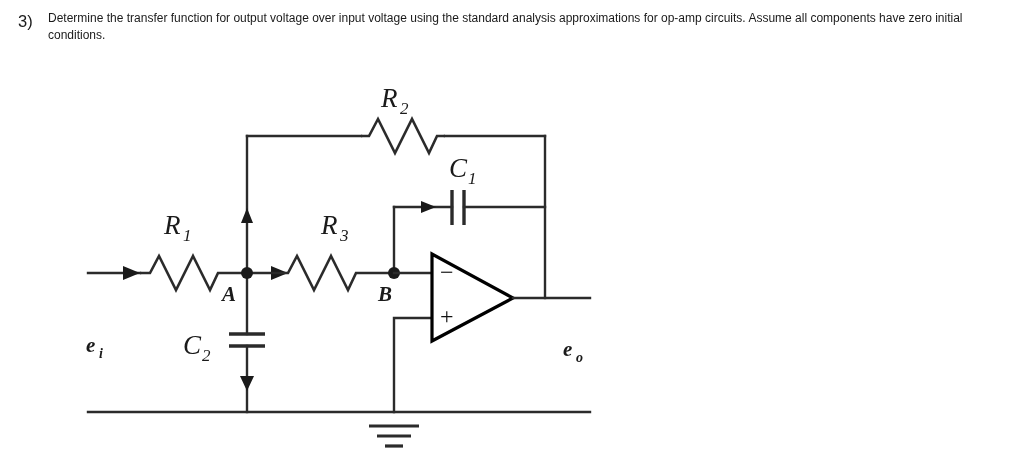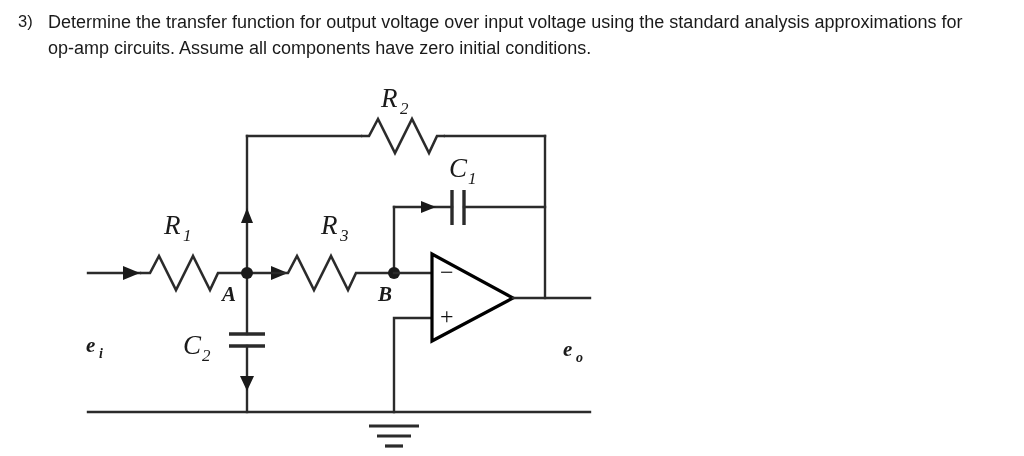--- a/index.html
+++ b/index.html
@@ -28,21 +28,21 @@
     line-height: 1.42;
   }
   .problem-number {
     flex: 0 0 auto;
     width: 30px;
     font-size: 16.5px;
     color: #1a1a1a;
   }
   .problem-text {
     flex: 1 1 auto;
-    font-size: 18px;
+    font-size: 12px;
     color: #1a1a1a;
   }
   
   #circuit {
     position: absolute;
     left: 0;
     top: 62px;
     width: 1024px;
     height: 394px;
   }

